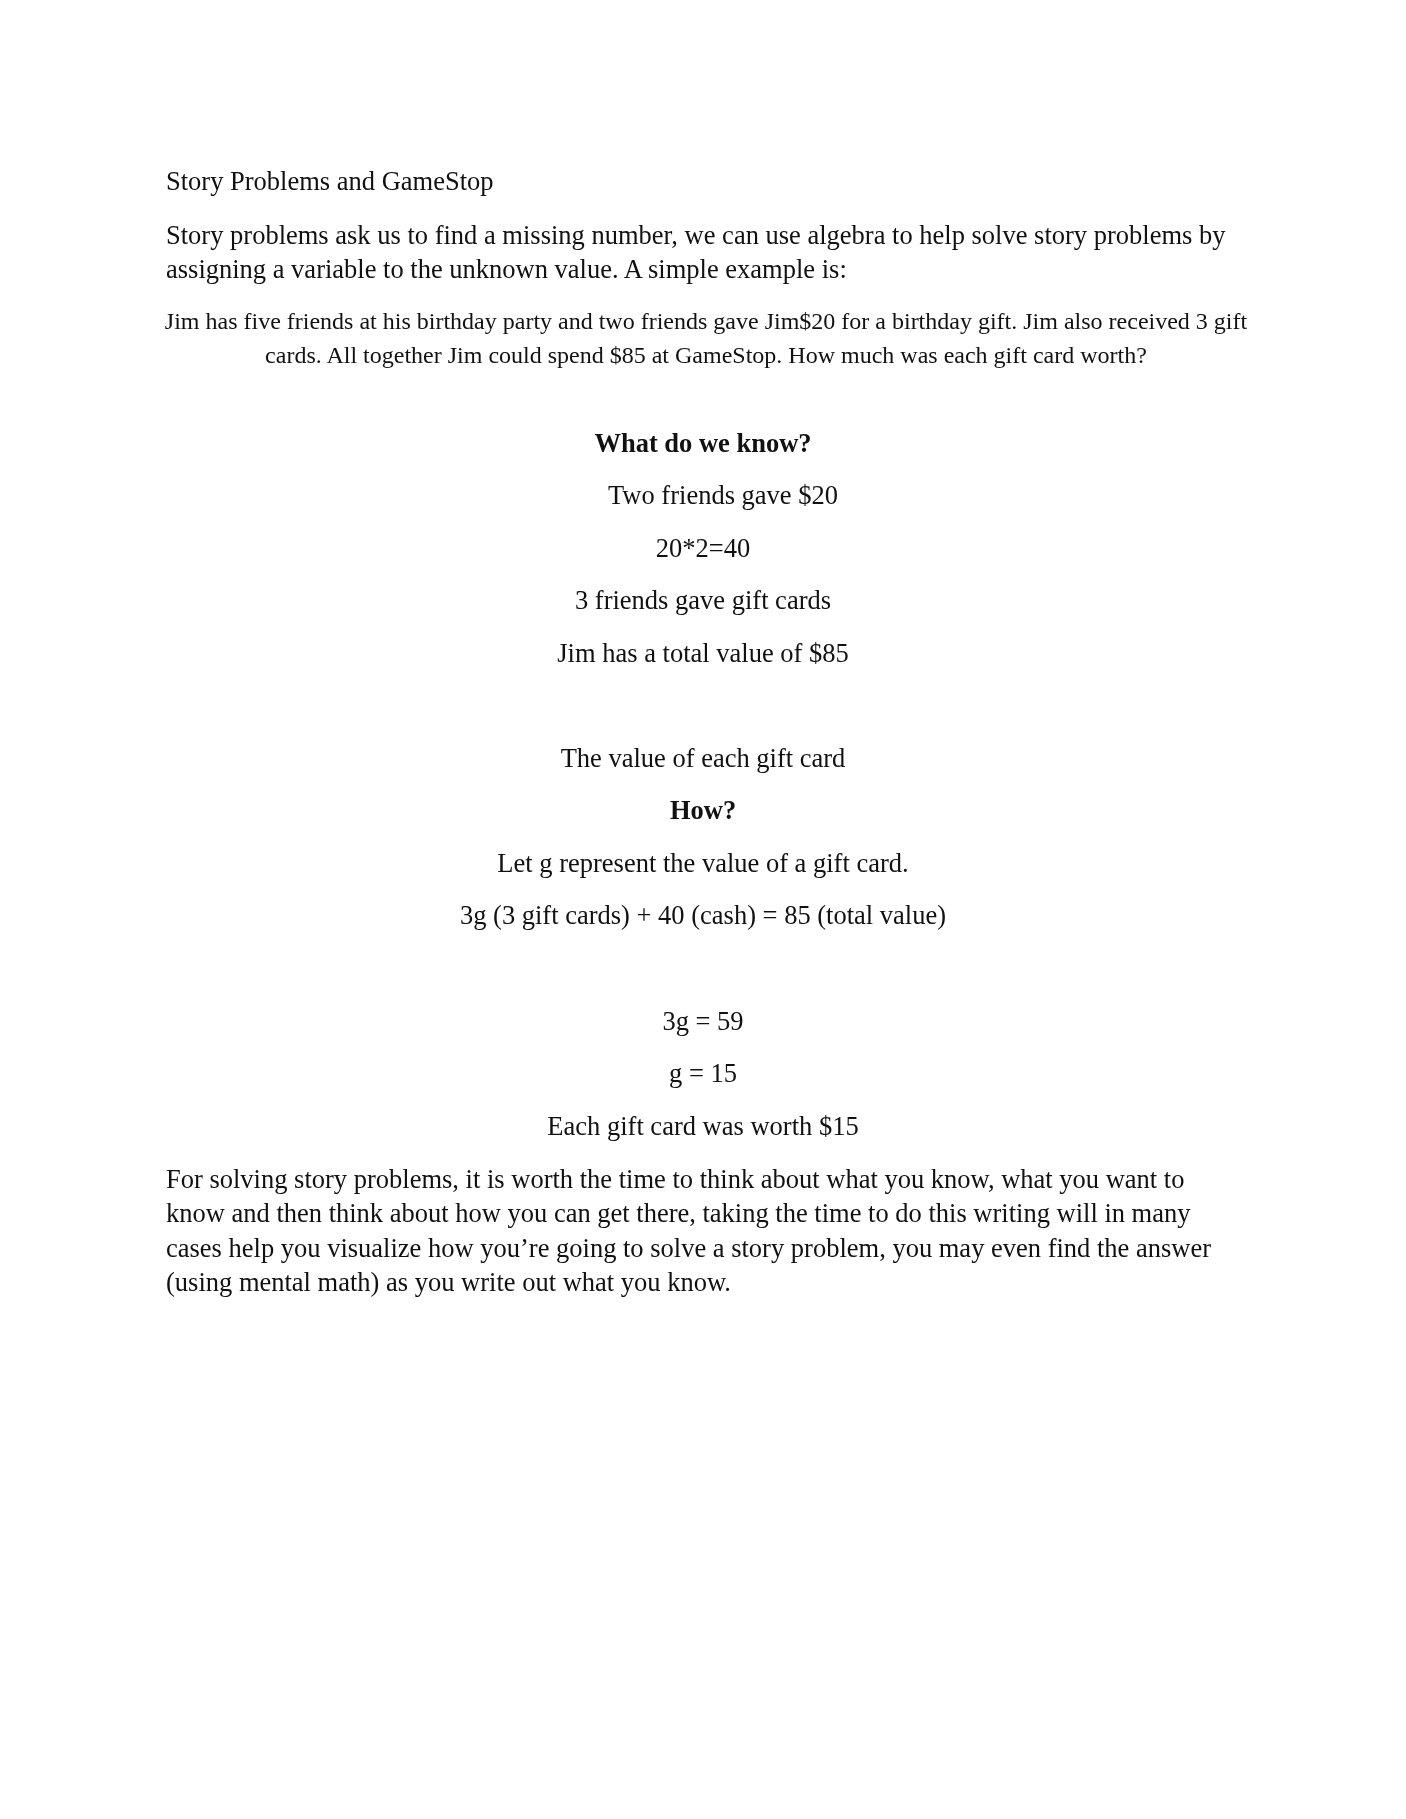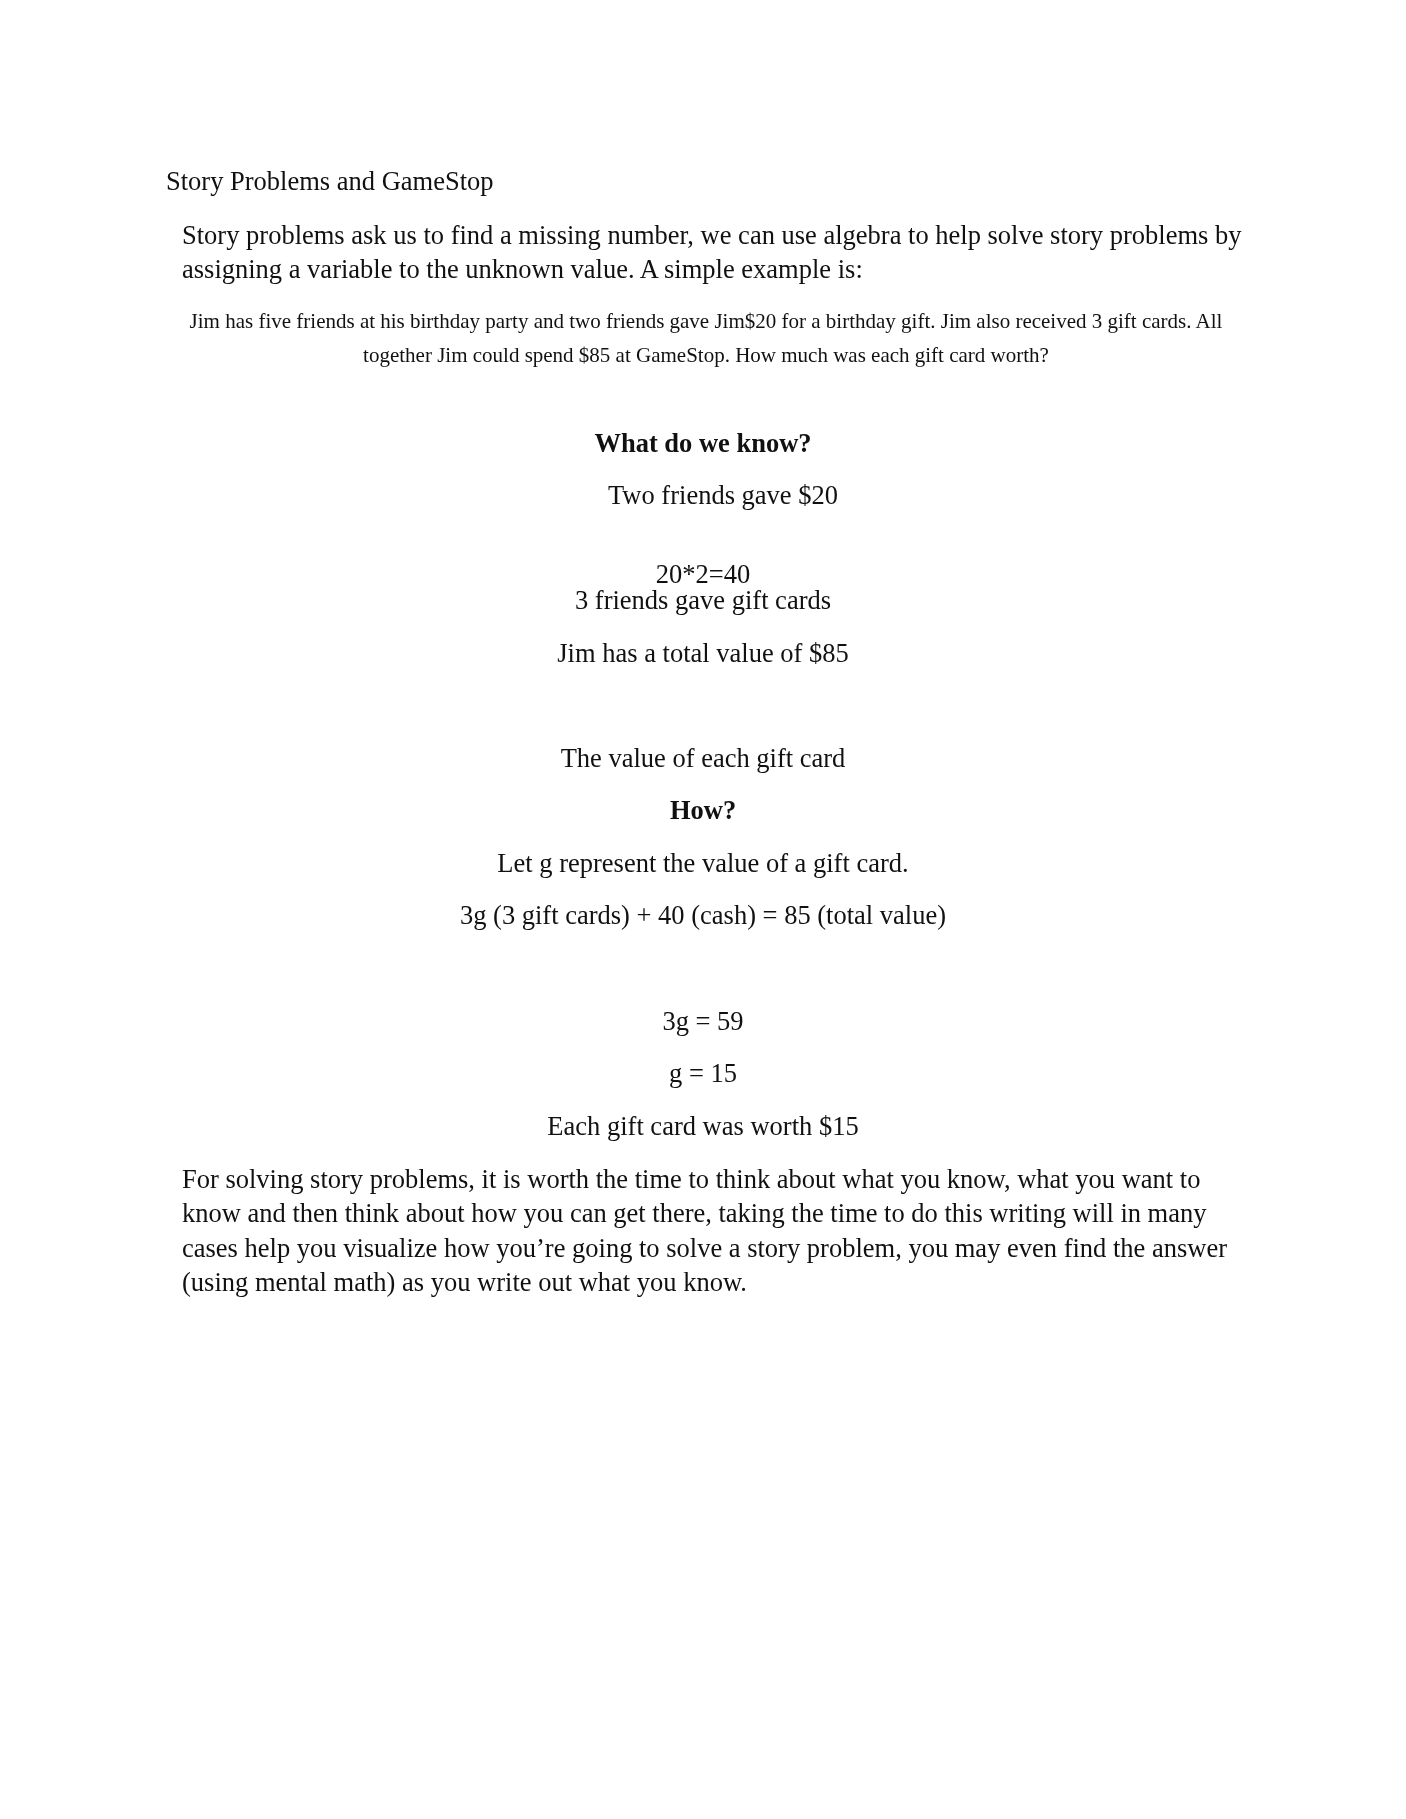--- a/index.html
+++ b/index.html
@@ -3,37 +3,37 @@
 <meta charset="utf-8">
 <style>
   html, body { margin:0; padding:0; background:#ffffff; }
   body { width:1406px; height:1819px; position:relative; overflow:hidden;
          font-family:"Liberation Serif", "DejaVu Serif", serif; color:#111; }
   .page { position:absolute; left:0; top:0; width:1406px; height:1819px; background:#fff; }
   .line { position:absolute; font-size:26.5px; line-height:34px; white-space:nowrap; }
   .left { left:166px; }
   .center { left:0; width:1406px; text-align:center; }
   .bold { font-weight:bold; }
-  .para { position:absolute; left:166px; width:1080px; font-size:26.5px; line-height:34.3px;margin-left:16px; }
-  .story { position:absolute; left:166px; width:1080px; font-size:21px; line-height:34px; text-align:center; }
+  .para { position:absolute; left:166px; width:1080px; font-size:26.5px; line-height:34.3px; }
+  .story { position:absolute; left:166px; width:1080px; font-size:24px; line-height:34px; text-align:center; }
 </style>
 </head>
 <body>
 
 <div class="page">
 
   <div class="line left" style="top:164px;">Story Problems and GameStop</div>
 
   <div class="para" style="top:218px;">Story problems ask us to find a missing number, we can use algebra to help solve story problems by assigning a variable to the unknown value.  A simple example is:</div>
 
   <div class="story" style="top:304px; left:160px; width:1092px;">Jim has five friends at his birthday party and two friends gave Jim$20 for a birthday gift. Jim also received 3 gift cards.  All together Jim could spend $85 at GameStop.  How much was each gift card worth?</div>
 
   <div class="line center bold" style="top:426px;">What do we know?</div>
   <div class="line center" style="top:478px;padding-left:20px;">Two friends gave $20</div>
-  <div class="line center" style="top:557px;">20*2=40</div>
+  <div class="line center" style="top:531px;">20*2=40</div>
   <div class="line center" style="top:583px;">3 friends gave gift cards</div>
   <div class="line center" style="top:636px;">Jim has a total value of $85</div>
 
   <div class="line center" style="top:741px;">The value of each gift card</div>
 
   <div class="line center bold" style="top:793px;">How?</div>
   <div class="line center" style="top:846px;">Let g represent the value of a gift card.</div>
   <div class="line center" style="top:898px;">3g (3 gift cards) + 40 (cash) = 85 (total value)</div>
   <div class="line center" style="top:1004px;">3g = 59</div>
   <div class="line center" style="top:1056px;">g = 15</div>

